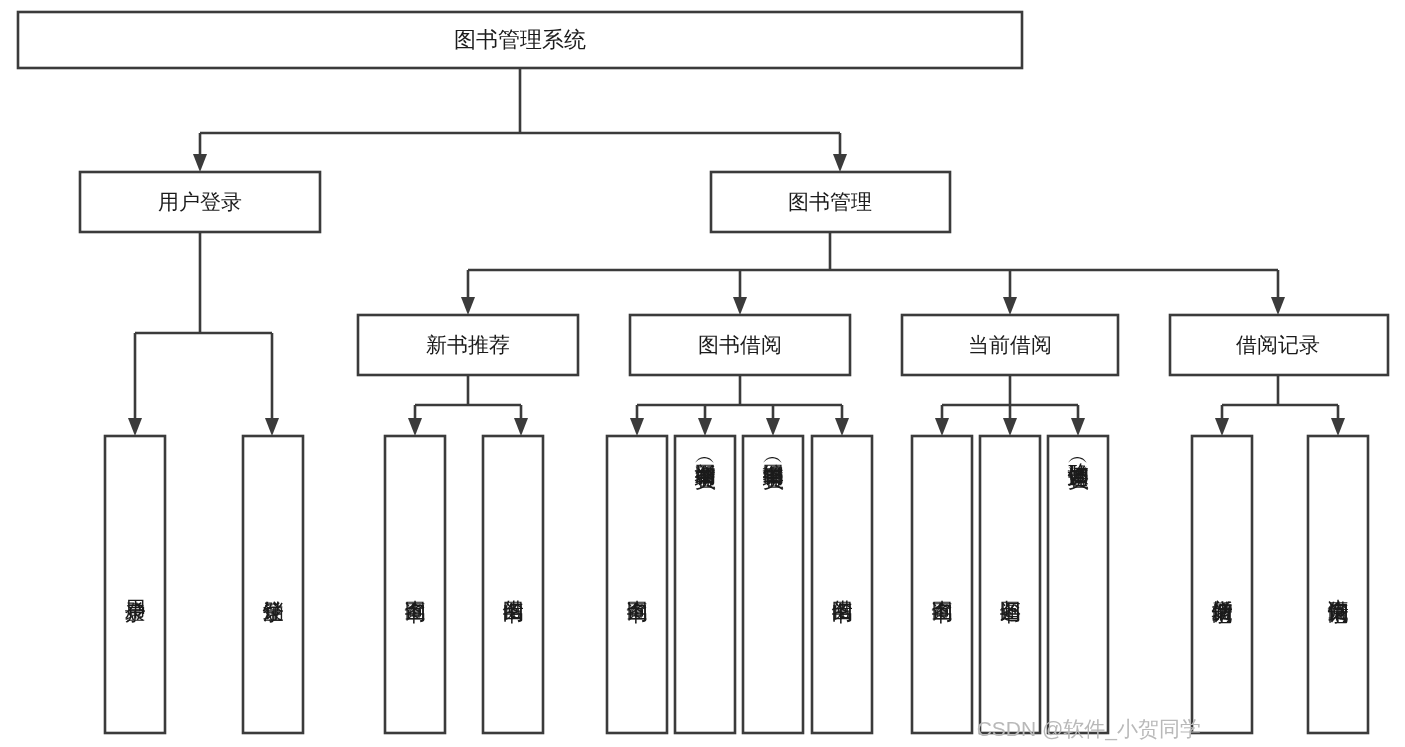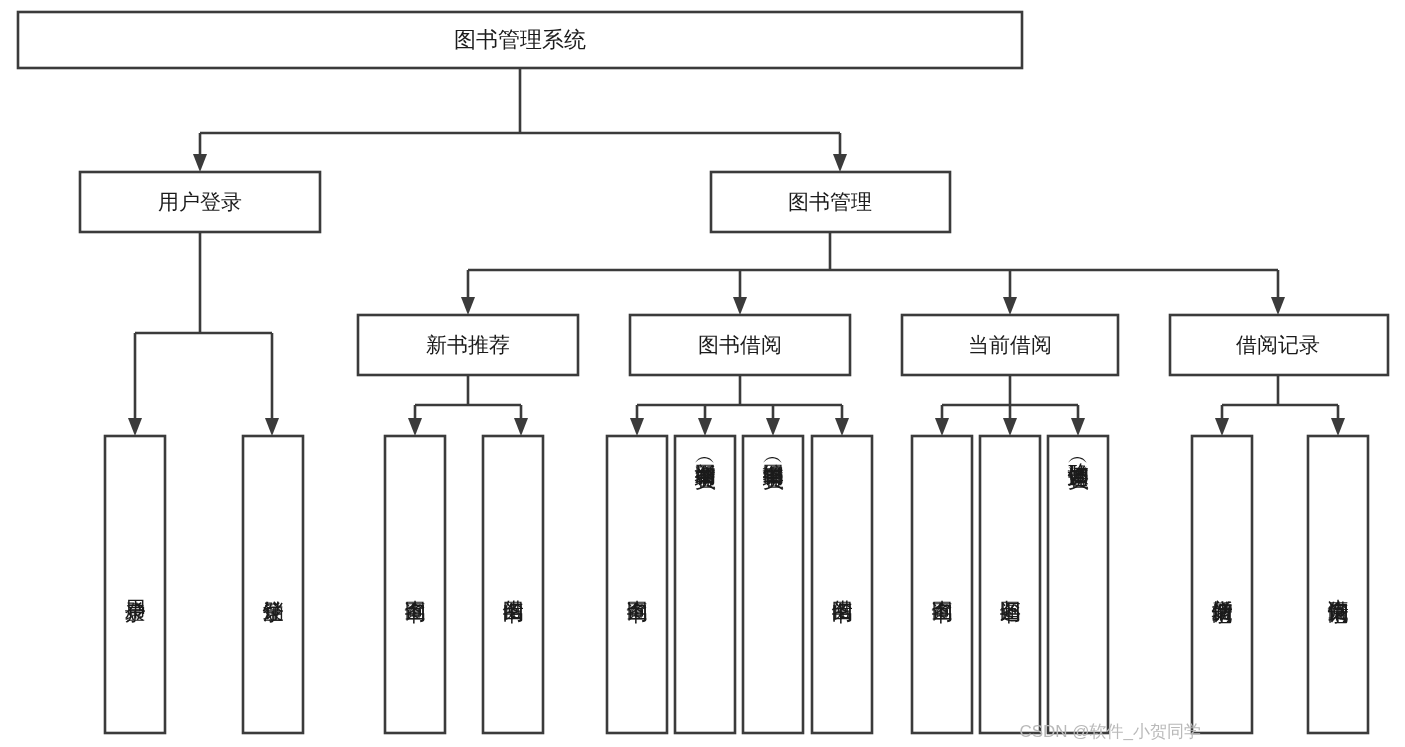--- a/index.html
+++ b/index.html
@@ -67,21 +67,21 @@
     text-align: center;
     white-space: nowrap;
     pointer-events: none;
     user-select: none;
   }
   .watermark {
     position: absolute;
     right: 8px;
     bottom: 4px;
     font-family: "Liberation Sans", "DejaVu Sans", sans-serif;
-    font-size: 17px;
+    font-size: 21px;
     color: #b9b9b9;
     white-space: nowrap;
     user-select: none;
   }
 </style>
 </head>
 <body>
 
 <div id="diagram-root">
 

